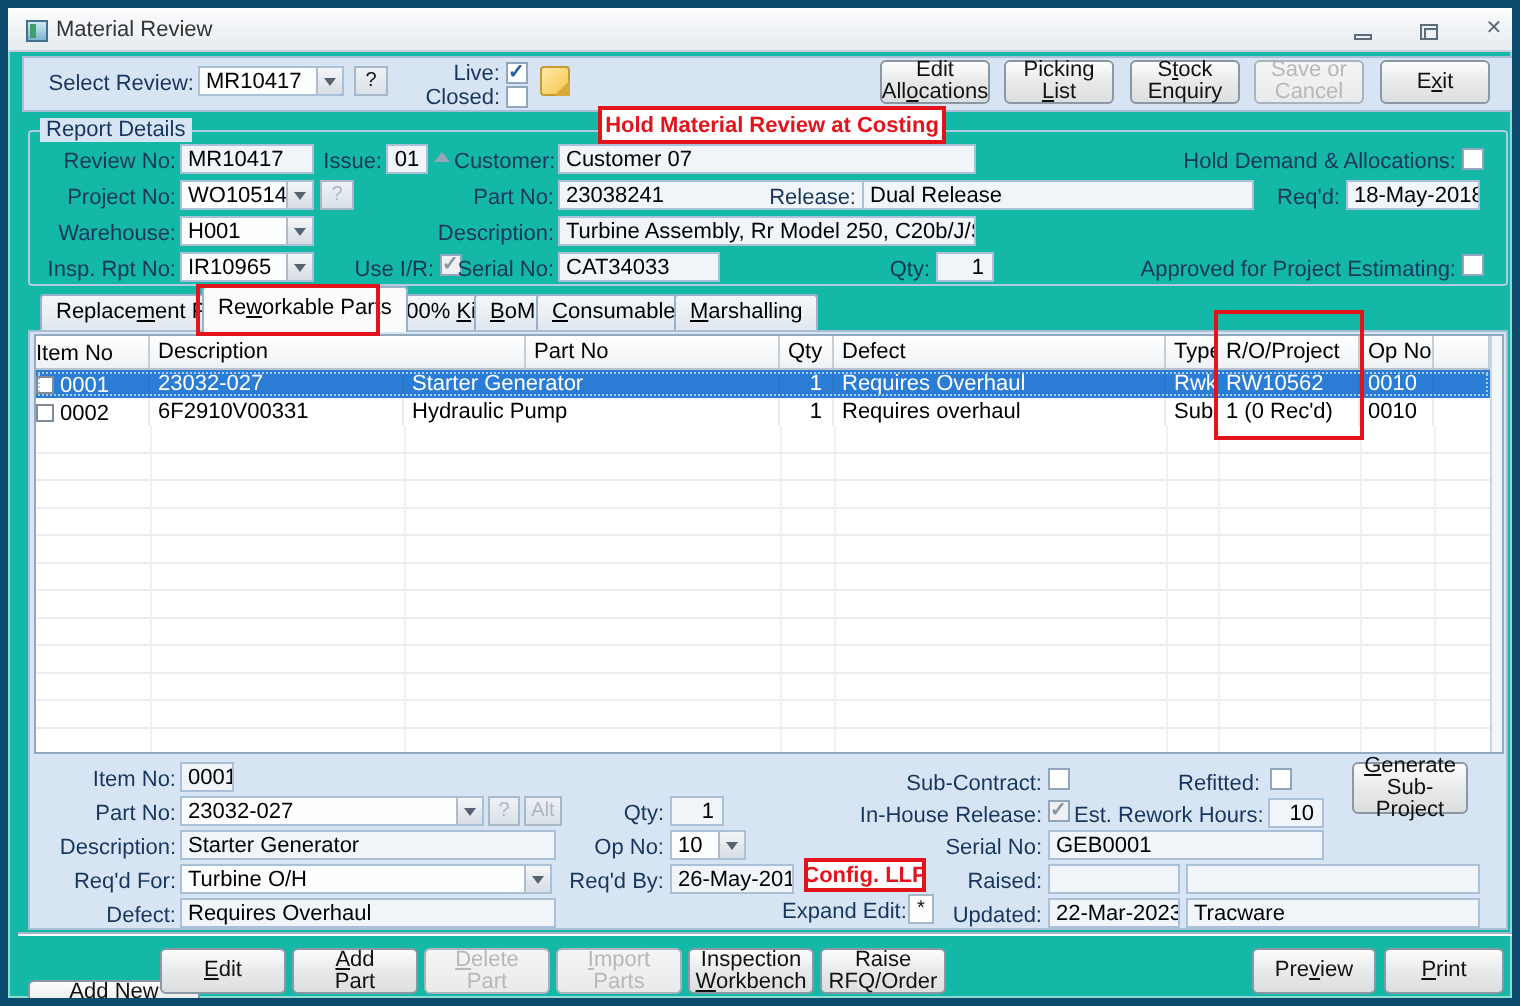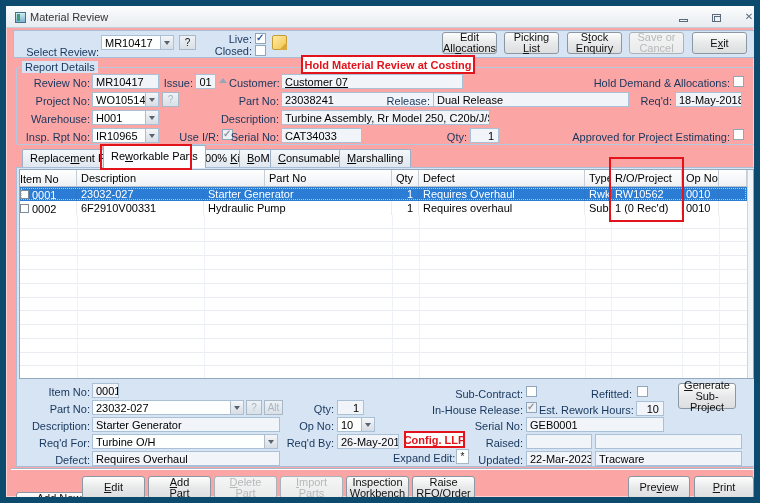--- a/index.html
+++ b/index.html
@@ -1,17 +1,17 @@
 <!DOCTYPE html>
 <html><head>
 <meta charset="utf-8">
 <style>
   html,body{margin:0;padding:0;background:#b8c6d4;}
   *{box-sizing:border-box;font-family:"Liberation Sans",sans-serif;}
-  #window{position:relative;width:760px;height:503px;background:#fca5a5;border:6px solid #0c4a6e;overflow:hidden;
+  #window{position:relative;width:760px;height:503px;background:#14b8a6;border:4px solid #0c4a6e;overflow:hidden;
           box-shadow:inset 0 0 0 1px rgba(255,255,255,.5);}
   
   #titlebar{position:absolute;left:0;top:0;width:100%;height:22px;background:linear-gradient(#fbfcfd,#e7ecf1);border-bottom:1px solid #c3d0dd;}
   .ttext{position:absolute;left:24px;top:5px;font-size:11px;color:#333;}
   .ticon{position:absolute;left:9px;top:6px;width:11px;height:11px;border:1px solid #44708e;background:linear-gradient(#cfeaf4,#7db4cf);}
   .ticon::after{content:"";position:absolute;left:1px;top:1px;width:3px;height:7px;background:#3f9e6e;}
   .wbtn{position:absolute;top:6px;width:16px;height:12px;color:#5c6b7a;font-size:10px;line-height:11px;text-align:center;}
   .glyph-min{position:absolute;left:3px;top:7px;width:9px;height:3px;border:1px solid #5c6b7a;background:#eef2f6;}
   .glyph-max{position:absolute;left:3px;top:2px;width:9px;height:8px;border:1px solid #5c6b7a;background:#eef2f6;}
   .glyph-max::after{content:"";position:absolute;left:1px;top:1px;width:5px;height:4px;border:1px solid #5c6b7a;}
@@ -80,21 +80,21 @@
     <span class="wbtn" style="left:670px;">
         <span class="glyph-min"></span>
       </span>
     <span class="wbtn" style="left:703px;">
         <span class="glyph-max"></span>
       </span>
     <span class="wbtn" style="left:735px;top:5px;"><span>✕</span></span>
   </div>
 
   <div class="panel" style="left:7px;top:24px;width:746px;height:28px;"></div>
-  <span class="lbl" style="left:20px;top:40px;width:73px;">Select Review:</span>
+  <span class="lbl" style="left:20px;top:32px;width:73px;">Select Review:</span>
   <div class="fld white combo" style="left:95px;top:29px;width:73px;">
     <span>MR10417</span>
     <span class="arr"></span>
   </div>
   <div class="sbtn" style="left:173px;top:29px;width:17px;">?</div>
   <span class="lbl" style="left:200px;top:27px;width:46px;">Live:</span>
   <span class="cb checked" style="left:249px;top:27px;"></span>
   <span class="lbl" style="left:200px;top:39px;width:46px;">Closed:</span>
   <span class="cb" style="left:249px;top:39px;"></span>
   <span class="note" style="left:266px;top:29px;"></span>
@@ -123,21 +123,21 @@
 
   <div class="grp" style="left:10px;top:61px;width:740px;height:78px;"></div>
   <span class="grplbl" style="left:16px;top:55px;">Report Details</span>
 
   <span class="lbl" style="left:4px;top:71px;width:80px;">Review No:</span>
   <div class="fld" style="left:86px;top:68px;width:67px;">MR10417</div>
   <span class="lbl" style="left:157px;top:71px;width:30px;">Issue:</span>
   <div class="fld center" style="left:189px;top:68px;width:21px;">01</div>
   <span class="spin" style="left:212px;top:70px;"></span>
   <span class="lbl" style="left:223px;top:71px;width:50px;">Customer:</span>
-  <div class="fld" style="left:275px;top:68px;width:182px;text-decoration:underline;">Customer 07</div>
+  <div class="fld" style="left:275px;top:68px;width:209px;">Customer 07</div>
   <span class="lbl" style="left:575px;top:71px;width:149px;">Hold Demand &amp; Allocations:</span>
   <span class="cb" style="left:727px;top:70px;"></span>
 
   <span class="lbl" style="left:4px;top:89px;width:80px;">Project No:</span>
   <div class="fld white combo" style="left:86px;top:86px;width:67px;">
     <span>WO10514</span><span class="arr"></span>
   </div>
   <div class="sbtn dis" style="left:156px;top:86px;width:17px;">?</div>
   <span class="lbl" style="left:223px;top:89px;width:50px;">Part No:</span>
   <div class="fld" style="left:275px;top:86px;width:209px;">23038241</div>

